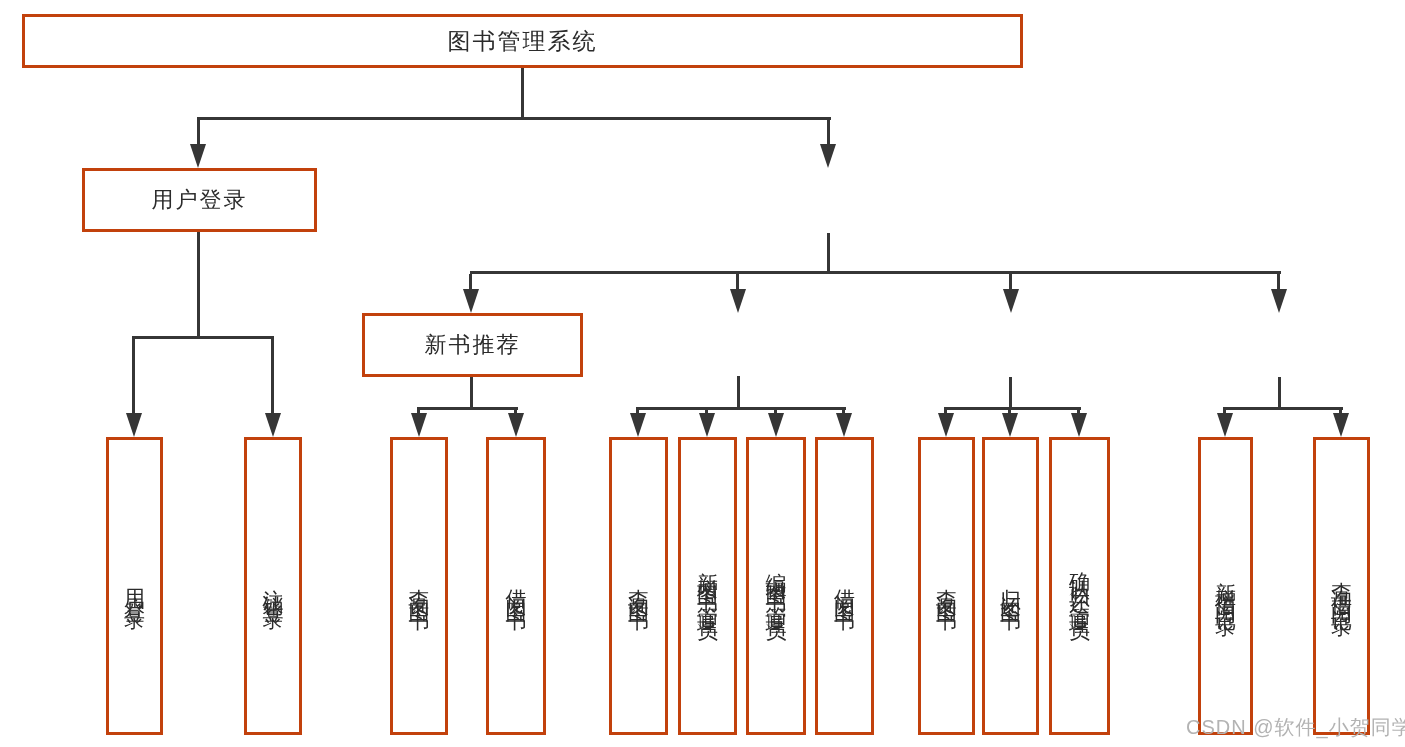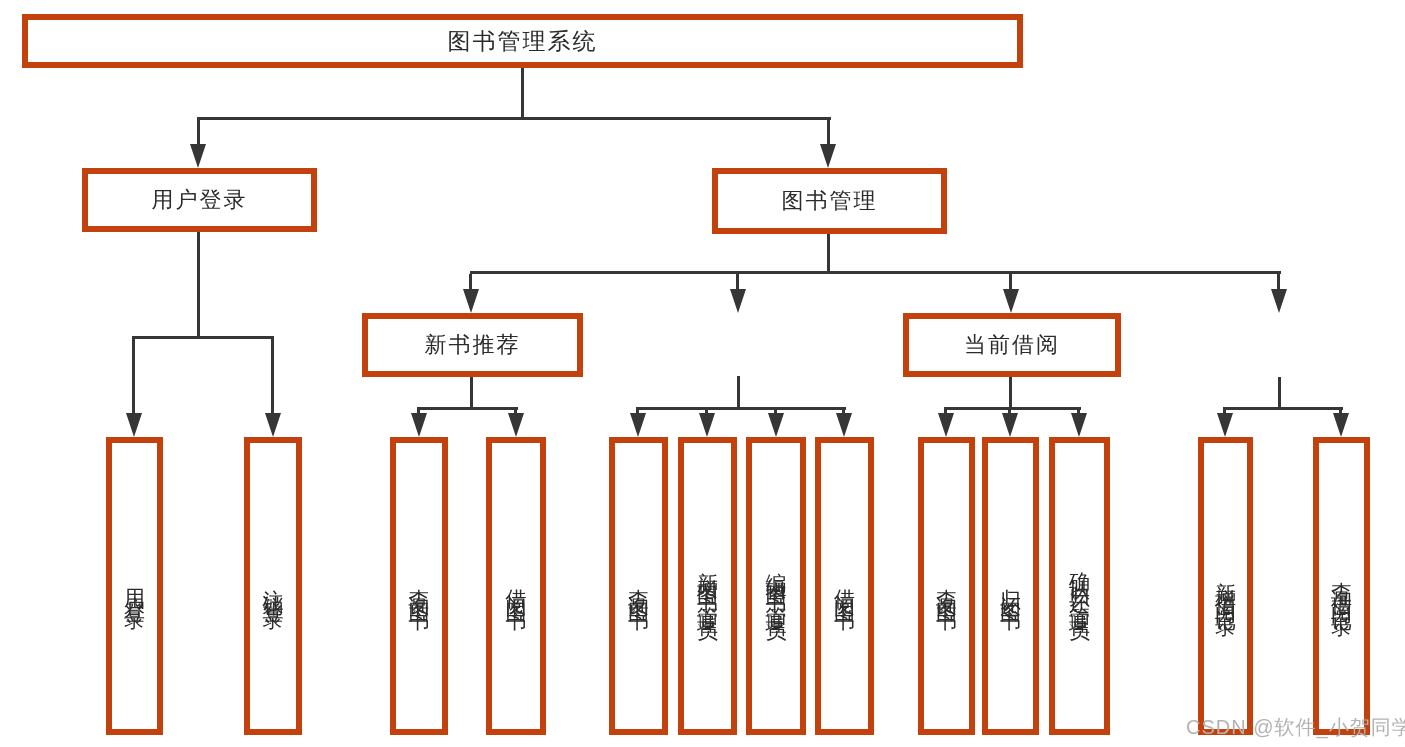--- a/index.html
+++ b/index.html
@@ -2,21 +2,21 @@
 <html><head>
 <meta charset="utf-8">
 <style>
   html,body{margin:0;padding:0;background:#ffffff;}
   #canvas{
     position:relative;width:1405px;height:747px;background:#ffffff;
     font-family:"Liberation Sans","DejaVu Sans",sans-serif;overflow:hidden;
   }
   .node{
     position:absolute;box-sizing:border-box;background:#ffffff;
-    border:6px solid #c2410c;display:flex;align-items:center;justify-content:center;
+    border:3px solid #c2410c;display:flex;align-items:center;justify-content:center;
     color:#2b2b2b;font-size:22px;letter-spacing:2px;z-index:2;
   }
   .leaf{z-index:2;}
   .leaf .vtext{
     writing-mode:vertical-rl;text-orientation:mixed;
     font-size:21px;letter-spacing:7px;line-height:1.05;color:#2b2b2b;
   }
   .hline,.vline{position:absolute;background:#363636;z-index:1;}
   .hline{height:3px;}
   .vline{width:3px;}
@@ -94,29 +94,23 @@
   <div class="vline" style="left:1339px;top:410px;height:5px;"></div>
   <div class="arrow" style="left:1333px;top:413px;"></div>
 
   <div class="node" style="left:22px;top:14px;width:1001px;height:54px;font-size:23px;">
     <span>图书管理系统</span>
   </div>
 
   <div class="node" style="left:82px;top:168px;width:235px;height:64px;">
     <span>用户登录</span>
   </div>
-  <div class="node" style="left:712px;top:168px;width:235px;height:66px;">
-    <span>图书管理</span>
-  </div>
 
   <div class="node" style="left:362px;top:313px;width:221px;height:64px;font-family:Liberation Mono, monospace;">
     <span>新书推荐</span>
-  </div>
-  <div class="node" style="left:903px;top:313px;width:218px;height:64px;">
-    <span>当前借阅</span>
   </div>
 
   <div class="node leaf" style="left:106px;top:437px;width:57px;height:298px;">
     <span class="vtext">用户登录</span>
   </div>
   <div class="node leaf" style="left:244px;top:437px;width:58px;height:298px;">
     <span class="vtext">注销登录</span>
   </div>
 
   <div class="node leaf" style="left:390px;top:437px;width:58px;height:298px;">

